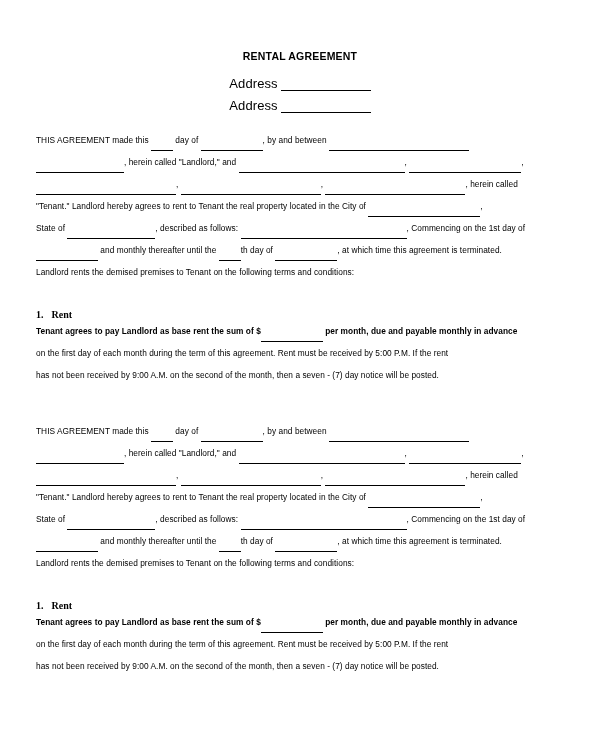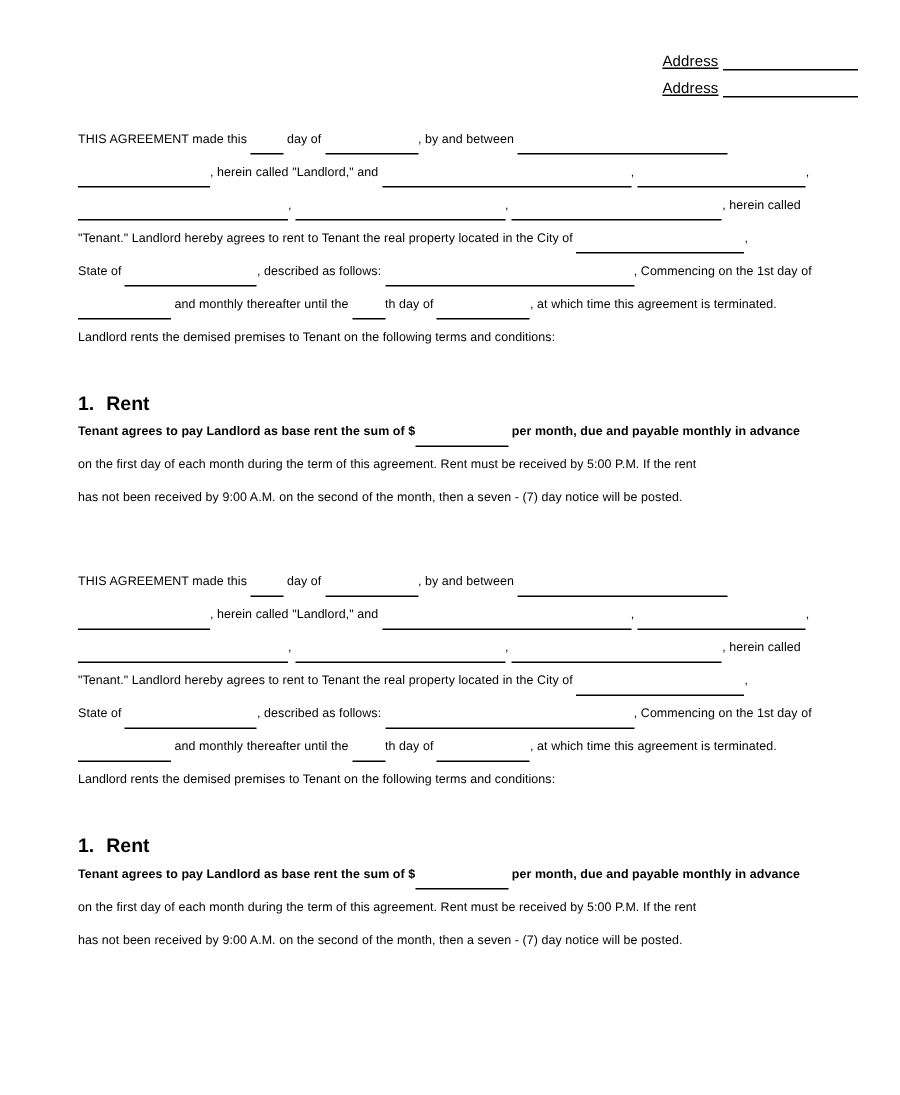--- a/index.html
+++ b/index.html
@@ -23,36 +23,35 @@
     padding: 36px 28px 10px 28px;
   }
   .doc-title {
     text-align: center;
     font-weight: bold;
     font-size: 10.5px;
     letter-spacing: 0.2px;
     margin: 14px 0 14px 0;
   }
   .addr-line {
-    text-align: right;
-    font-size: 10px;
+    text-align: center;
+    font-size: 13px;
     margin: 0 0 7px 0;
     letter-spacing: 0.1px;
-    text-decoration: underline;
   }
   .addr-line .fill {
     display: inline-block;
     width: 90px;
     border-bottom: 1px solid #000;
     margin-left: 3px;
     height: 9px;
     vertical-align: bottom;
   }
   .body-block {
-    margin: 0 24px 0 24px;
+    margin: 0 24px 0 8px;
   }
   p.para {
     font-size: 8.3px;
     line-height: 22px;
     margin: 0;
     text-align: left;
     letter-spacing: 0.05px;
     white-space: nowrap;
   }
   .u {
@@ -62,38 +61,40 @@
     vertical-align: bottom;
   }
   .u.s  { width: 22px; }
   .u.m  { width: 62px; }
   .u.l  { width: 88px; }
   .u.xl { width: 112px; }
   .u.xxl{ width: 140px; }
   .u.huge { width: 166px; }
   .gap-top-1 { margin-top: 16px; }
   .section-head {
-    font-size: 13px;
+    font-size: 10px;
     font-weight: bold;
     margin: 26px 0 0 0;
+    font-family: Liberation Serif, serif;
   }
   .section-head .num { margin-right: 8px; }
   .rent-para {
     margin-top: 24px;
     font-weight: bold;
   }
   .underline-text {
   }
   .spacer-big { height: 34px; }
 </style>
 </head>
 <body>
 
 <div class="page">
 
+  <div class="doc-title">RENTAL AGREEMENT</div>
 
   <div class="addr-line">
     <span>Address</span><span class="fill"></span>
   </div>
   <div class="addr-line">
     <span>Address</span><span class="fill"></span>
   </div>
 
   <div class="body-block gap-top-1">
 

